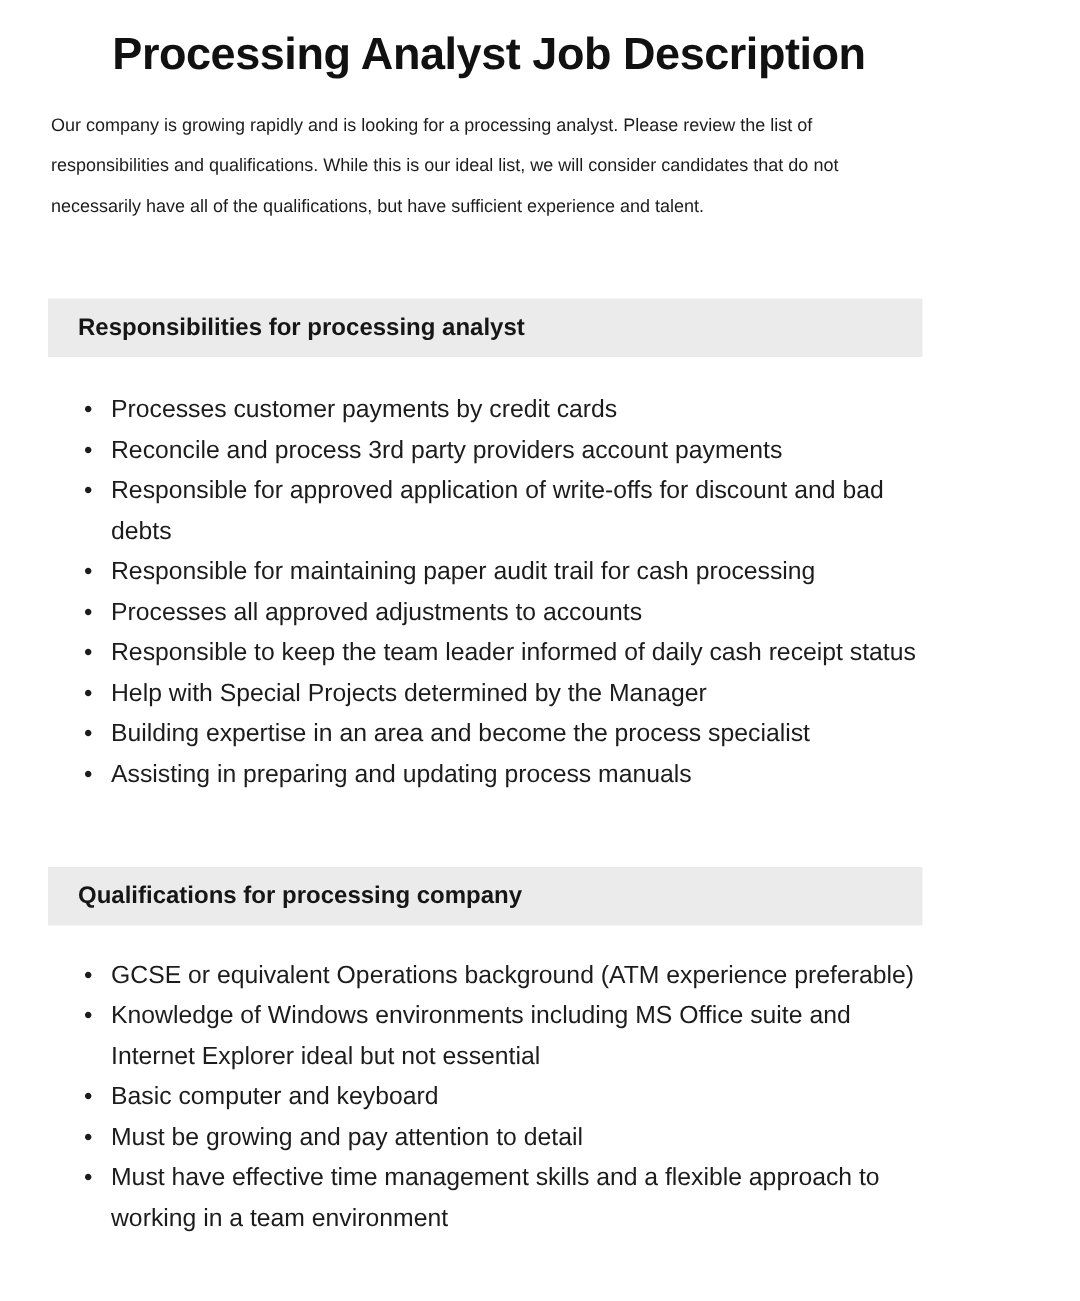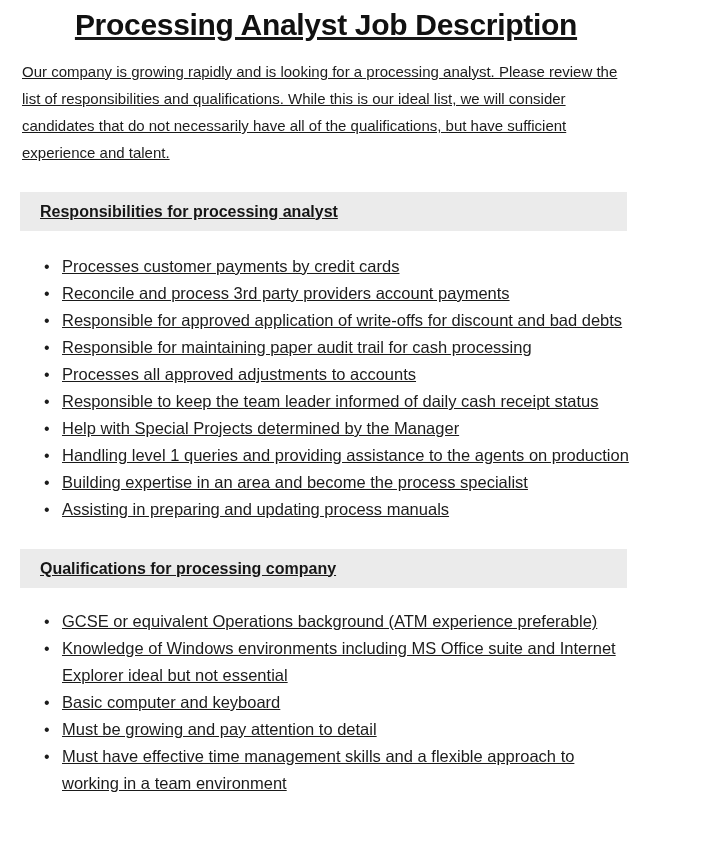--- a/index.html
+++ b/index.html
@@ -12,46 +12,45 @@
     width: 720px;
     height: 867px;
     overflow: hidden;
     font-family: "Liberation Sans", "DejaVu Sans", sans-serif;
     color: #1a1a1a;
     -webkit-font-smoothing: antialiased;
   }
   .page {
     width: 652px;
     box-sizing: border-box;
-    padding: 0;
-    text-decoration: underline;
+    padding: 12px;
   }
   .doc-title {
     margin: 0;
     padding: 6px 20px 0 20px;
     text-align: center;
     font-size: 30px;
     line-height: 38px;
     font-weight: 700;
     letter-spacing: -0.3px;
     color: #111111;
   }
   .intro {
     margin: 0;
     padding: 14px 24px 0 22px;
-    font-size: 15px;
+    font-size: 12px;
     line-height: 27px;
     color: #1c1c1c;
     max-width: 676px;
   }
   .section {
     margin: 0;
   }
   .section-header {
-    margin: 26px 25px 0 20px;
+    margin: 48px 25px 0 20px;
     background: #ebebeb;
     height: 39px;
     display: flex;
     align-items: center;
     padding: 0 20px;
     box-sizing: border-box;
   }
   .section-header-label {
     font-size: 16px;
     font-weight: 700;
@@ -98,21 +97,20 @@
       <span class="section-header-label">Responsibilities for processing analyst</span>
     </div>
     <ul class="bullet-list">
       <li>Processes customer payments by credit cards</li>
       <li>Reconcile and process 3rd party providers account payments</li>
       <li>Responsible for approved application of write-offs for discount and bad debts</li>
       <li>Responsible for maintaining paper audit trail for cash processing</li>
       <li>Processes all approved adjustments to accounts</li>
       <li>Responsible to keep the team leader informed of daily cash receipt status</li>
       <li>Help with Special Projects determined by the Manager</li>
-      <li>Handling level 1 queries and providing assistance to the agents on production</li>
       <li>Building expertise in an area and become the process specialist</li>
       <li>Assisting in preparing and updating process manuals</li>
     </ul>
   </div>
 
   <div class="section section--qualifications">
     <div class="section-header">
       <span class="section-header-label">Qualifications for processing company</span>
     </div>
     <ul class="bullet-list">

